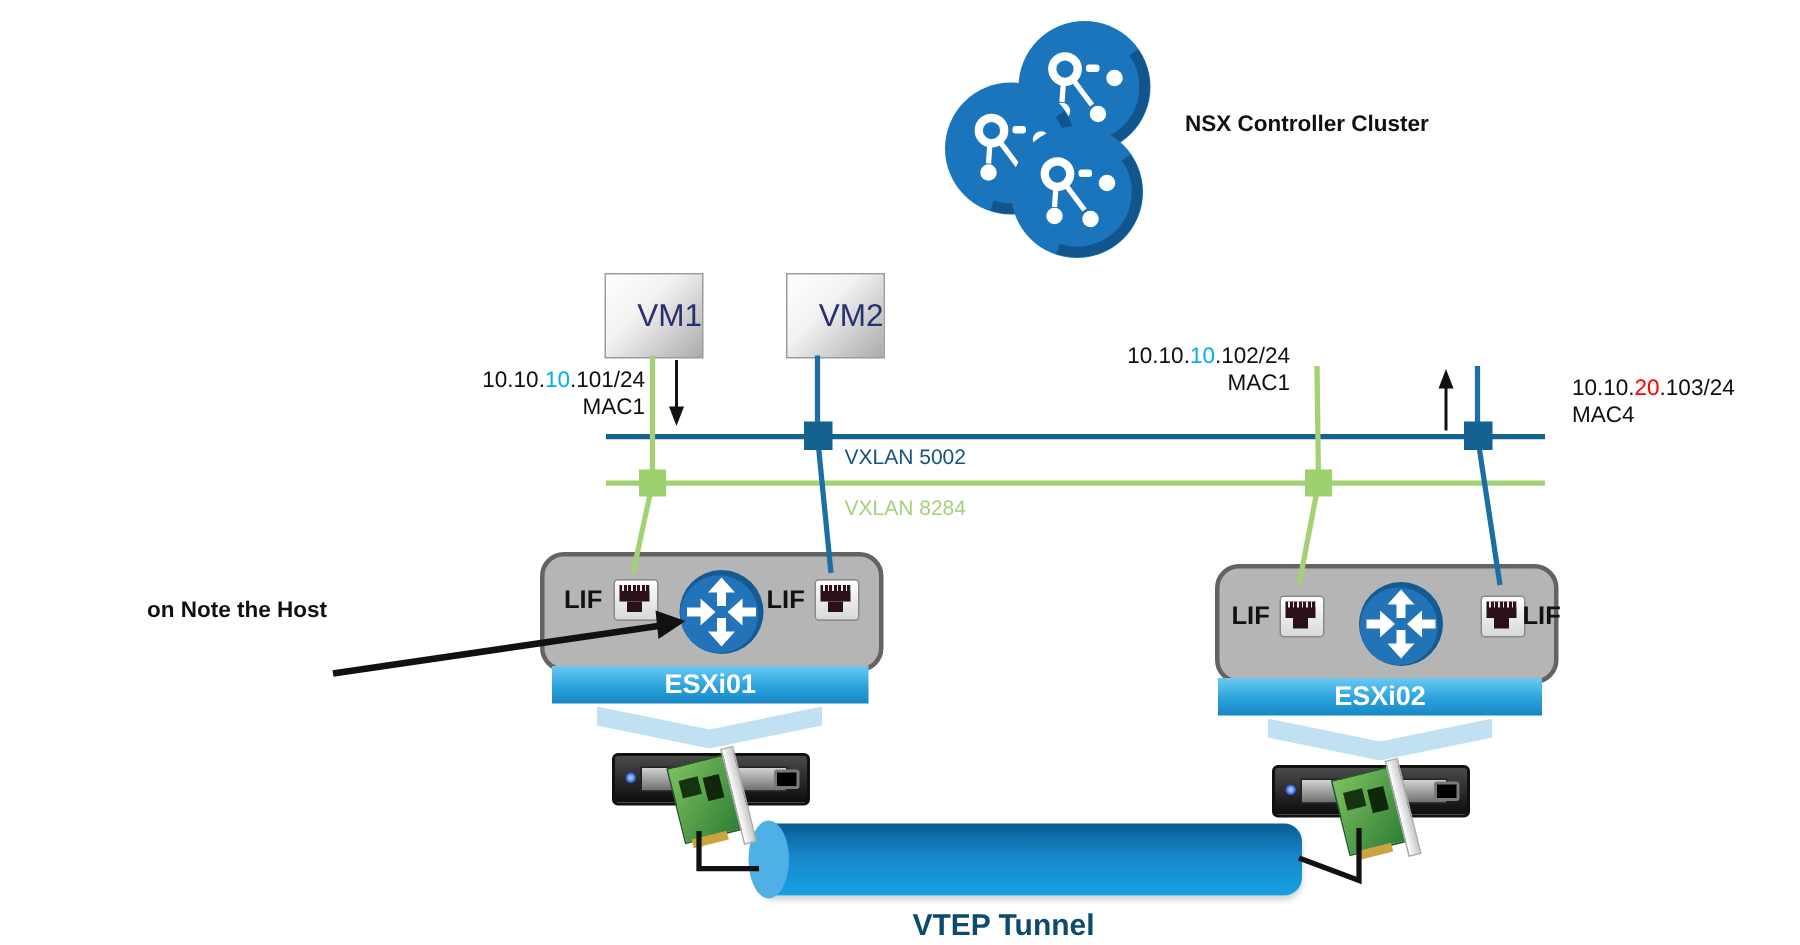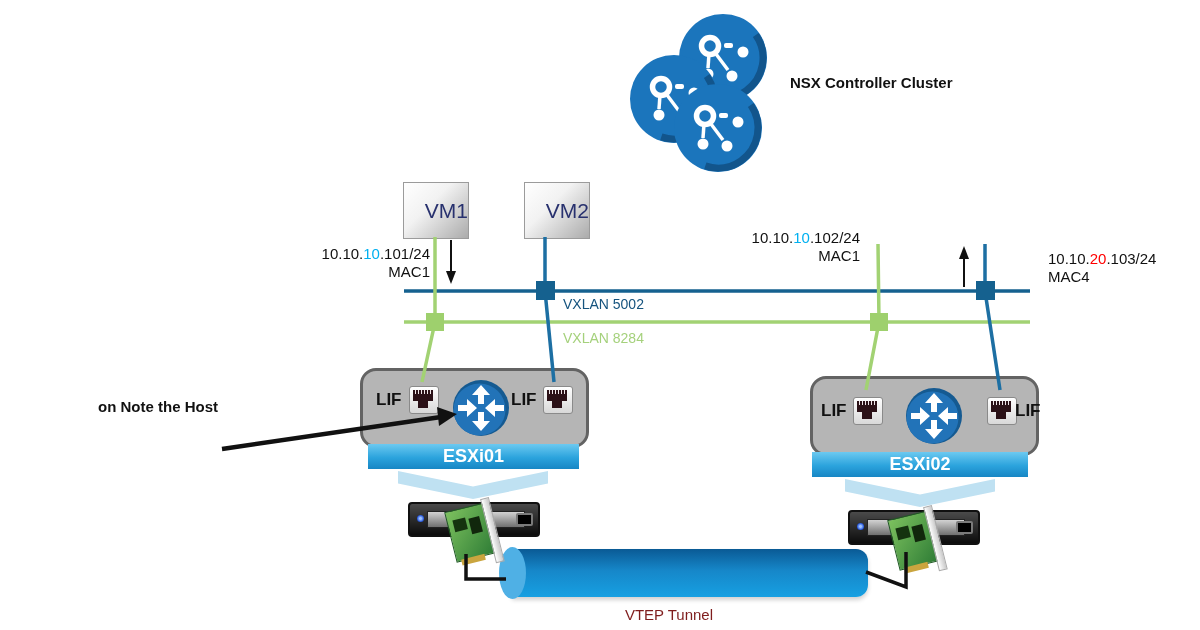--- a/index.html
+++ b/index.html
@@ -5,21 +5,21 @@
   html,body{margin:0;padding:0;background:#ffffff;}
   #stage{position:relative;width:1200px;height:630px;background:#ffffff;overflow:hidden;
          font-family:"Liberation Sans",sans-serif;}
   .abs{position:absolute;}
   
   .title-text{font-size:15px;font-weight:bold;color:#111;}
   .iplabel{font-size:15px;font-weight:normal;color:#111;line-height:18px;white-space:nowrap;}
   .iplabel.right{text-align:right;}
   .vxlan-label{font-size:14px;font-weight:normal;white-space:nowrap;}
   .annotation{font-size:15px;font-weight:bold;color:#111;line-height:18.5px;text-align:right;}
-  .tunnel-label{font-size:15px;font-weight:normal;color:#7f1d1d;text-align:center;}
+  .tunnel-label{font-size:20px;font-weight:bold;color:#0c4a6e;text-align:center;}
   
   .vmbox{width:64px;height:55px;border:1px solid #9b9b9b;
          background:linear-gradient(135deg,#ffffff 0%,#f2f2f2 40%,#ababab 100%);
          display:flex;align-items:center;justify-content:flex-end;
          font-size:21px;color:#28316e;z-index:2;}
   
   .dlrbox{width:223px;height:74px;background:#b5b5b5;border:3px solid #636363;border-radius:16px;z-index:2;}
   .liftext{position:absolute;font-size:17px;font-weight:bold;color:#111;}
   
   .port{position:absolute;width:28px;height:26px;border:1px solid #8a8a8a;border-radius:3px;

